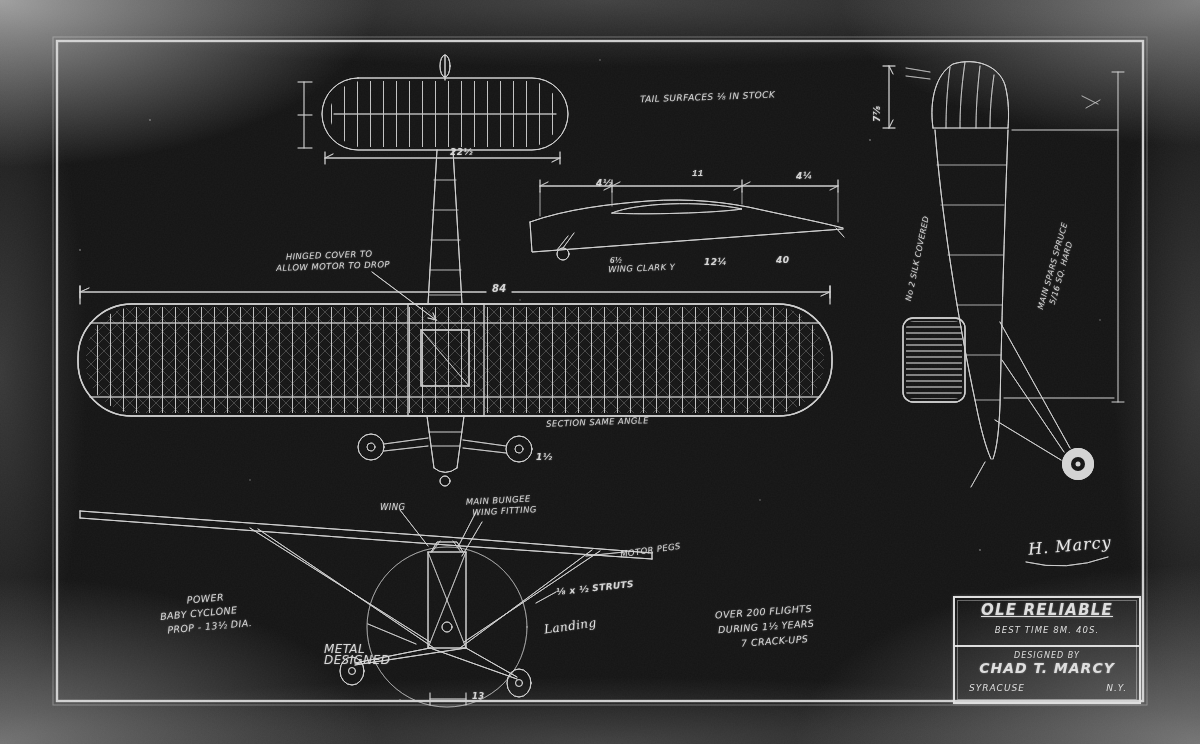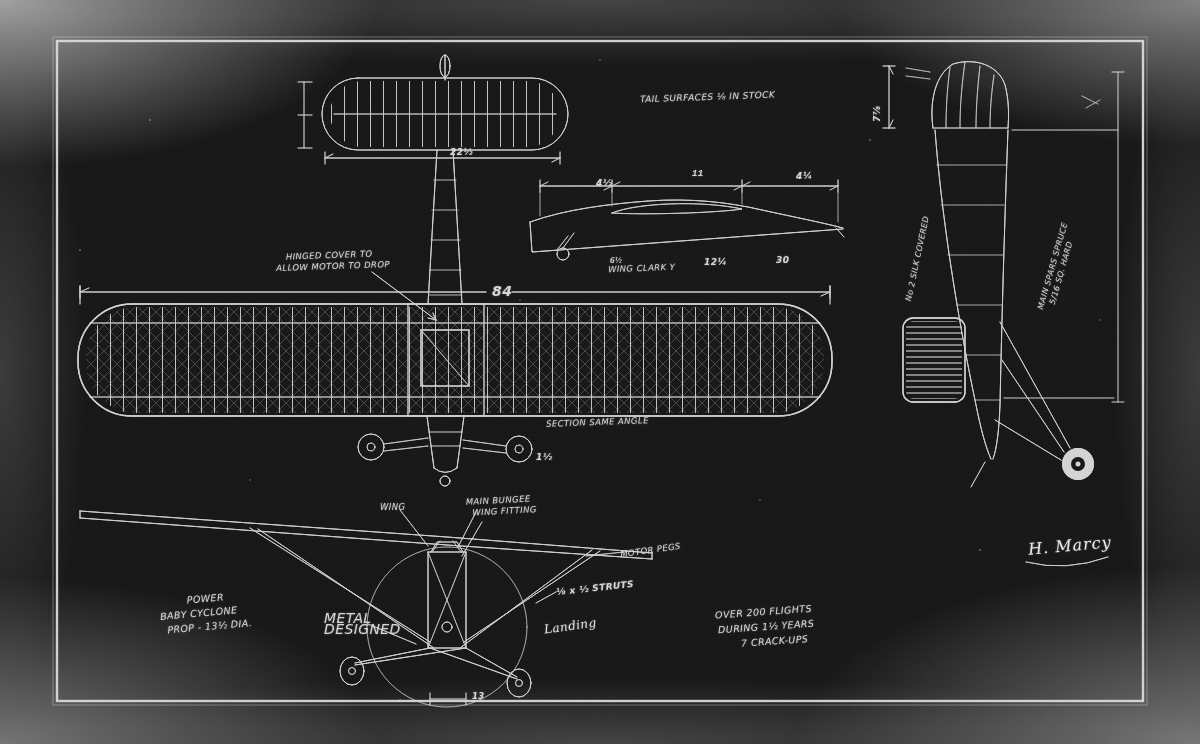--- a/index.html
+++ b/index.html
@@ -191,43 +191,43 @@
     </g>
   </svg>
 
   <div class="lbl" style="left:640px;top:92px;font-size:9px;transform:rotate(-2deg);">TAIL SURFACES ⅛ IN STOCK</div>
 
   <div class="lbl lines" style="left:276px;top:250px;transform:rotate(-2deg);">
     <div style="margin-left:10px;">HINGED COVER TO</div>
     <div>ALLOW MOTOR TO DROP</div>
   </div>
 
-  <div class="lbl dim" style="left:492px;top:283px;font-size:14px;">84</div>
+  <div class="lbl dim" style="left:492px;top:283px;font-size:10px;">84</div>
   <div class="lbl dim" style="left:450px;top:147px;">22½</div>
 
   <div class="lbl dim" style="left:596px;top:170px;margin-top:8px;">4½</div>
   <div class="lbl dim" style="left:692px;top:169px;font-family:Liberation Mono, monospace;">11</div>
   <div class="lbl dim" style="left:796px;top:171px;">4¼</div>
   <div class="lbl dim" style="left:610px;top:255px;font-family:Liberation Serif, serif;">6½</div>
   <div class="lbl dim" style="left:704px;top:257px;font-style:italic;">12¼</div>
-  <div class="lbl dim" style="left:776px;top:255px;">30</div>
+  <div class="lbl dim" style="left:776px;top:255px;">40</div>
 
   <div class="lbl" style="left:608px;top:263px;transform:rotate(-2deg);">WING CLARK Y</div>
   <div class="lbl" style="left:546px;top:417px;transform:rotate(-2deg);">SECTION SAME ANGLE</div>
 
   <div class="lbl" style="left:380px;top:502px;">WING</div>
 
   <div class="lbl lines" style="left:466px;top:495px;transform:rotate(-3deg);">
     <div>MAIN BUNGEE</div>
     <div style="margin-left:6px;">WING FITTING</div>
   </div>
 
   <div class="lbl" style="left:620px;top:545px;transform:rotate(-8deg);">MOTOR PEGS</div>
 
-  <div class="lbl lines" style="left:324px;top:613px;font-size:14px;">
+  <div class="lbl lines" style="left:324px;top:644px;font-size:12px;">
     <div>METAL</div>
     <div>DESIGNED</div>
   </div>
 
   <div class="lbl dim" style="left:556px;top:583px;transform:rotate(-6deg);">⅛ x ½ STRUTS</div>
   <div class="lbl script" style="left:544px;top:619px;transform:rotate(-8deg);">Landing</div>
 
   <div class="lbl dim" style="left:536px;top:452px;">1½</div>
   <div class="lbl dim" style="left:472px;top:691px;font-size:8.5px;">13</div>
 
@@ -247,20 +247,29 @@
   </div>
 
   <div class="lbl" style="left:716px;top:604px;font-size:9.5px;transform:rotate(-4deg);">
     <div style="line-height:15px;">OVER 200 FLIGHTS</div>
     <div style="line-height:15px;margin-left:2px;">DURING 1½ YEARS</div>
     <div style="line-height:15px;margin-left:24px;">7 CRACK-UPS</div>
   </div>
 
   <div class="sig">H. Marcy</div>
 
+  <div class="tblock">
+    <div class="tb-name">OLE RELIABLE</div>
+    <div class="tb-time">BEST TIME 8M. 40S.</div>
+    <div class="tb-div"></div>
+    <div class="tb-db">DESIGNED BY</div>
+    <div class="tb-designer">CHAD T. MARCY</div>
+    <div class="tb-city">SYRACUSE</div>
+    <div class="tb-state">N.Y.</div>
+  </div>
 
   <svg class="grain" width="1200" height="744">
     <defs>
       <filter id="gr">
         <feTurbulence type="fractalNoise" baseFrequency="0.7" numOctaves="2" stitchTiles="stitch"></feTurbulence>
         <feColorMatrix type="matrix" values="0 0 0 0 0.8  0 0 0 0 0.8  0 0 0 0 0.8  0 0 0 0.5 0"></feColorMatrix>
       </filter>
     </defs>
     <rect width="1200" height="744" filter="url(#gr)" opacity="0.07"></rect>
   </svg>

